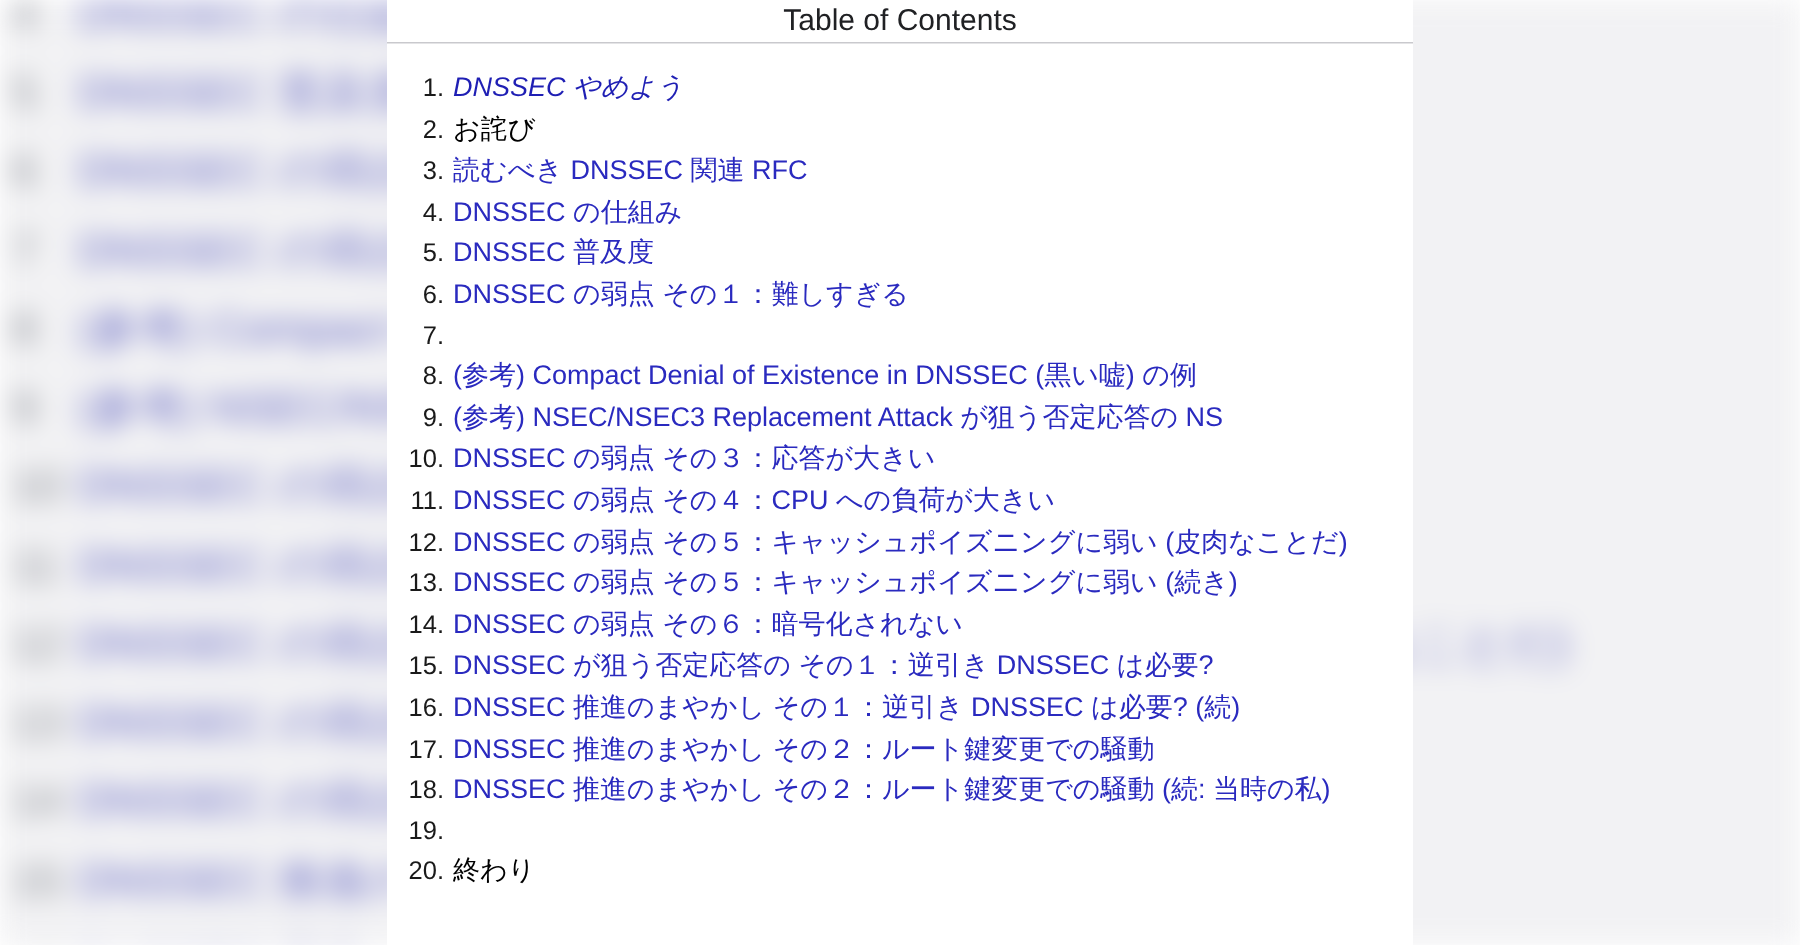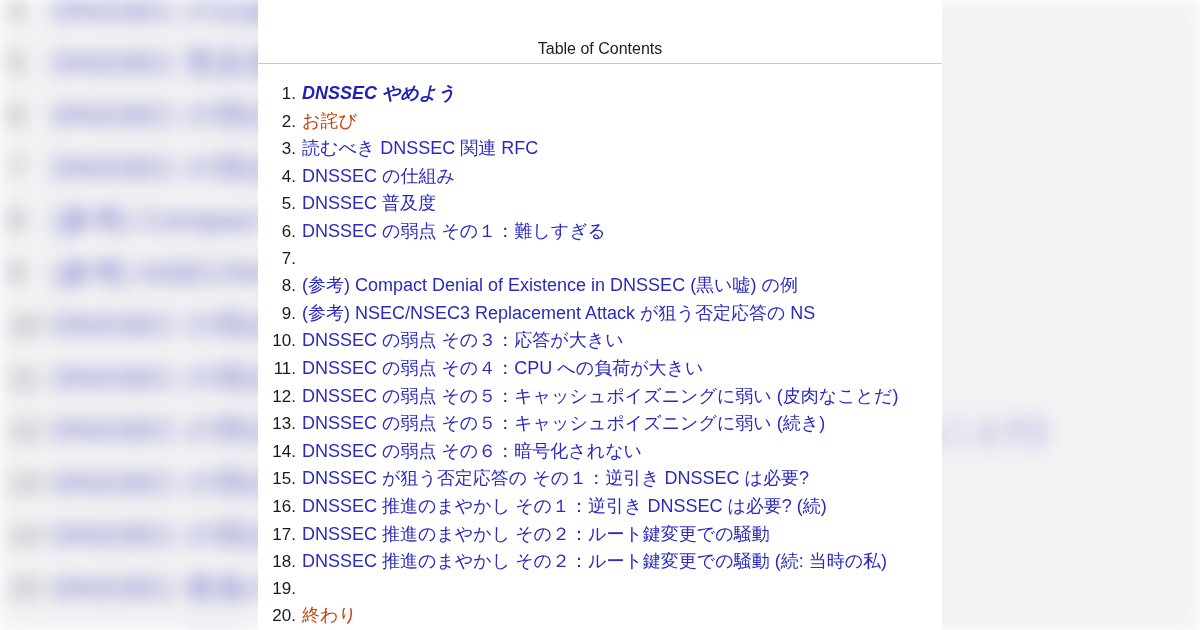--- a/index.html
+++ b/index.html
@@ -59,25 +59,24 @@
     width: 684px;
     height: 630px;
     background: #ffffff;
     overflow: hidden;
   }
 
   .doc-header {
     height: 28px;
     line-height: 28px;
     text-align: center;
-    font-size: 16px;
+    font-size: 20px;
     color: #202124;
     border-bottom: 1px solid #c9c9cd;
     background: #ffffff;
-    margin-top: 35px;
   }
 
   .toc {
     padding: 16px 0 0 0;
     margin: 0;
     list-style: none;
   }
 
   .toc-item {
     display: flex;
@@ -96,25 +95,25 @@
     margin-right: 6px;
     font-size: 17px;
   }
   .toc-link {
     color: #2a2abf;
     text-decoration: none;
     cursor: pointer;
   }
   .toc-item.current .toc-link {
     font-style: italic;
-    font-weight: bold;
+    font-weight: normal;
     color: #1f1fb4;
   }
   .toc-item.plain .toc-link {
-    color: #c2410c;
+    color: #000000;
     text-align: right;
   }
 </style>
 </head>
 <body>
 
 <div class="stage">
 
   <div class="bg-blur">
     <div class="bg-list">

